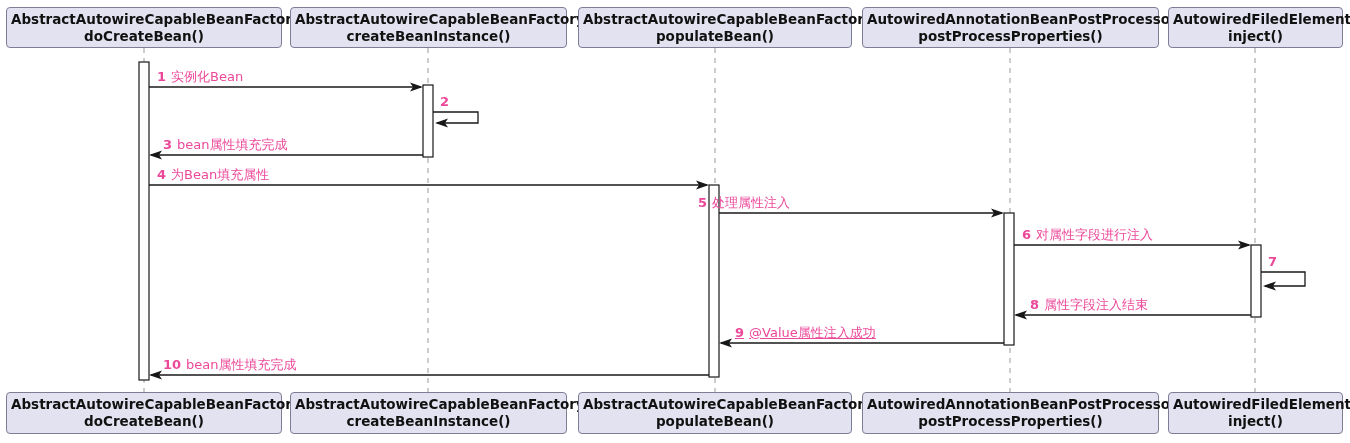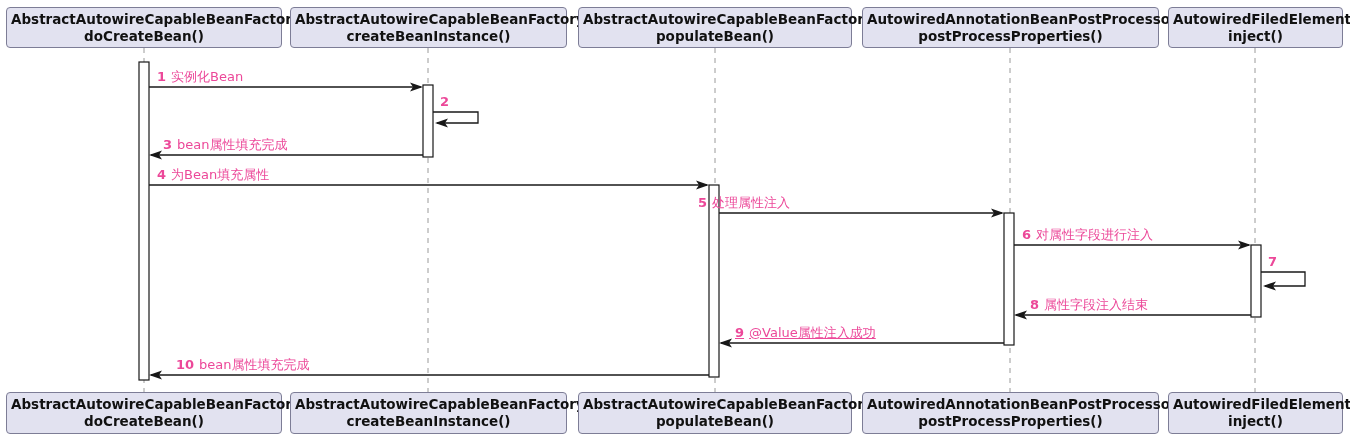--- a/index.html
+++ b/index.html
@@ -74,21 +74,21 @@
     </svg>
 <div class="msg-label" style="left: 157px; bottom: 359px;"><b>1</b><span>实例化Bean</span></div>
     <div class="msg-label" style="left: 440px; bottom: 334px;"><b>2</b></div>
     <div class="msg-label" style="left: 163px; bottom: 291px;"><b>3</b><span>bean属性填充完成</span></div>
     <div class="msg-label" style="left: 157px; bottom: 261px;"><b>4</b><span>为Bean填充属性</span></div>
     <div class="msg-label" style="left: 698px; bottom: 233px;"><b>5</b><span>处理属性注入</span></div>
     <div class="msg-label" style="left: 1022px; bottom: 201px;"><b>6</b><span>对属性字段进行注入</span></div>
     <div class="msg-label" style="left: 1268px; bottom: 174px;"><b>7</b></div>
     <div class="msg-label" style="left: 1030px; bottom: 131px; margin-top: 40px;"><b>8</b><span>属性字段注入结束</span></div>
     <div class="msg-label" style="left: 735px; bottom: 103px; text-decoration: underline;"><b>9</b><span>@Value属性注入成功</span></div>
-    <div class="msg-label" style="left: 163px; bottom: 71px; margin-left: 13px;"><b>10</b><span>bean属性填充完成</span></div>
+    <div class="msg-label" style="left: 163px; bottom: 71px;"><b>10</b><span>bean属性填充完成</span></div>
     <div class="participant" style="left: 6px; top: 7px; width: 276px; height: 41px;">
       <div>AbstractAutowireCapableBeanFactory</div>
       <div>doCreateBean()</div>
     </div>
     <div class="participant" style="left: 6px; top: 392px; width: 276px; height: 42px;">
       <div>AbstractAutowireCapableBeanFactory</div>
       <div>doCreateBean()</div>
     </div>
     <div class="participant" style="left: 290px; top: 7px; width: 277px; height: 41px;">
       <div>AbstractAutowireCapableBeanFactory</div>

